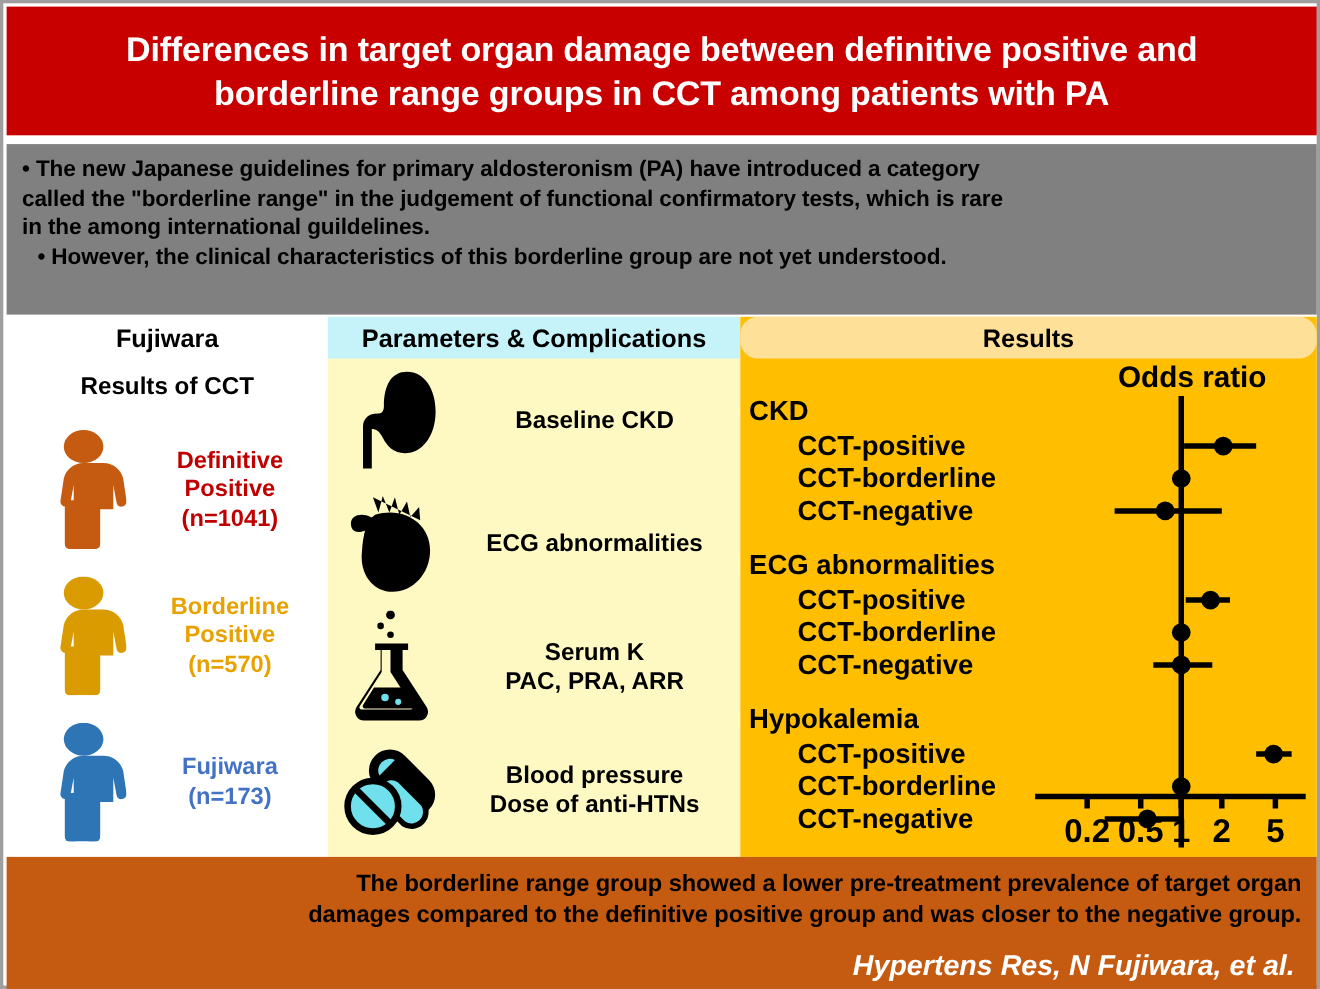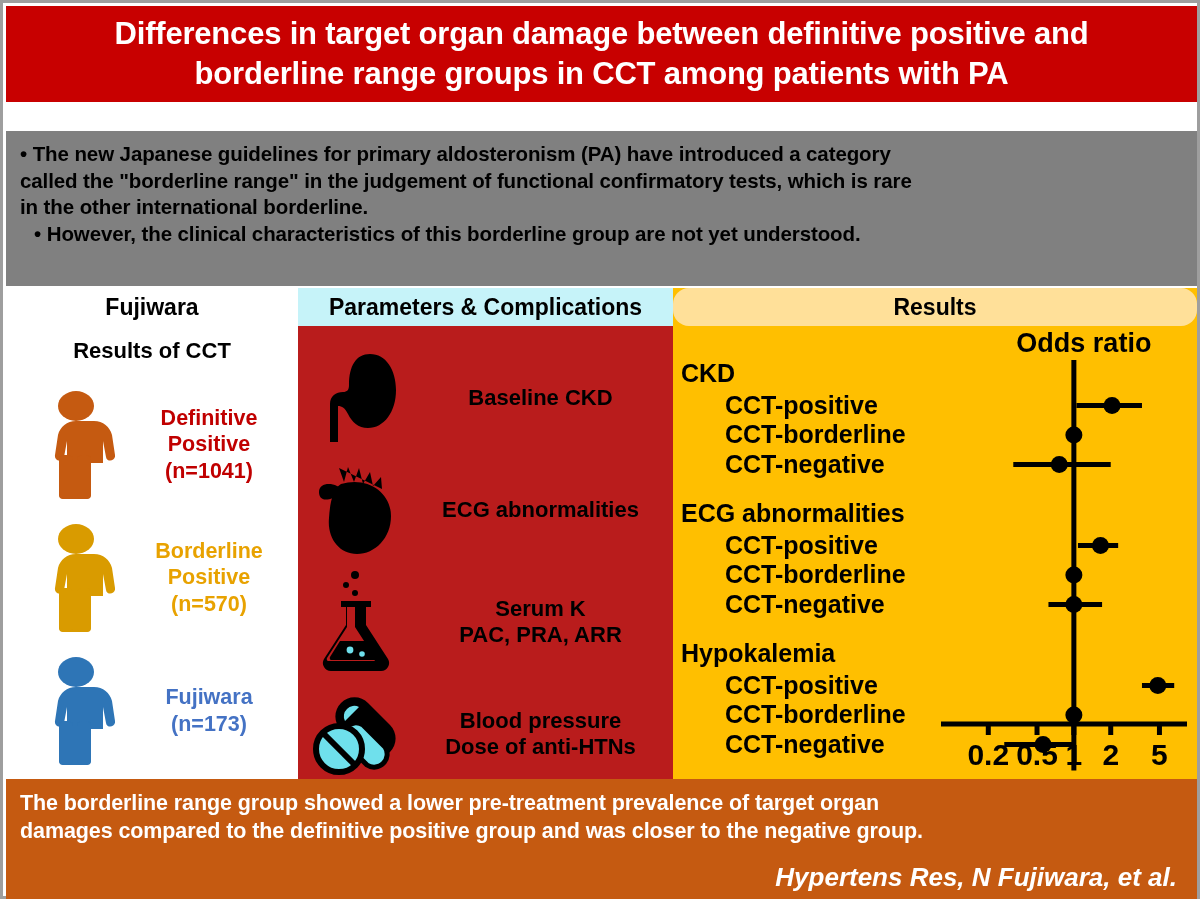--- a/index.html
+++ b/index.html
@@ -13,21 +13,21 @@
   #poster {
     position: relative;
     width: 1200px; height: 899px;
     background: #ffffff;
     border: 3px solid #9e9e9e;
   }
 
   
   .title-band {
     position: absolute;
-    left: 3px; top: 3px; width: 1191px; height: 96px;
+    left: 3px; top: 3px; width: 1191px; height: 117px;
     background: #C80000;
     display: flex; align-items: center; justify-content: center;
     padding: 0 8px;
   }
   .title-text {
     color: #ffffff;
     font-size: 31px;
     font-weight: bold;
     line-height: 1.28;
     text-align: center;
@@ -51,21 +51,21 @@
   .gray-line.indent { text-indent: 14px; }
 
   
   .cols {
     position: absolute;
     left: 3px; top: 285px; width: 1191px; height: 491px;
   }
   .col { position: absolute; top: 0; height: 491px; }
 
   .col-patients { left: 0; width: 292px; background: #ffffff; }
-  .col-params   { left: 292px; width: 375px; background: #b91c1c; }
+  .col-params   { left: 292px; width: 375px; background: #fef9c3; }
   .col-results  { left: 667px; width: 524px; background: #FFBF00; }
 
   .col-head {
     height: 38px;
     display: flex; align-items: center; justify-content: center;
     font-size: 23px; font-weight: bold; color: #000000;
   }
   .col-patients .col-head { background: #ffffff; }
   .col-params   .col-head { background: #C6F3F9; }
   .col-results  .col-head { background: #FFE099; border-radius: 16px; }
@@ -82,21 +82,21 @@
   }
   .figure-wrap { width: 96px; flex: 0 0 96px; display:flex; justify-content:center; }
   .figure-wrap svg { display: block; }
   .patient-label {
     margin-left: 10px;
     font-size: 21.5px; font-weight: bold;
     line-height: 1.22; text-align: center; width: 150px;
   }
 
   
-  .param-rows { padding-top: 16px; }
+  .param-rows { padding-top: 0; }
   .param-row {
     display: flex; align-items: center;
     height: 112px;
   }
   .param-icon {
     width: 118px; flex: 0 0 118px;
     display: flex; align-items: center; justify-content: center;
   }
   .param-icon svg { display: block; }
   .param-text {
@@ -110,22 +110,22 @@
   .forest svg { display: block; }
 
   
   .concl-band {
     position: absolute;
     left: 3px; top: 776px; width: 1191px; height: 120px;
     background: #C55A11;
     padding: 10px 14px 6px 14px;
   }
   .concl-line {
-    color: #ffffff; font-size: 21.5px; font-weight: bold;
-    line-height: 1.32; letter-spacing: -0.1px;
+    color: #000000; font-size: 21.5px; font-weight: bold;
+    line-height: 1.32; letter-spacing: -0.1px; text-align: right;
   }
   .citation {
     color: #ffffff; font-size: 26px; font-weight: bold; font-style: italic;
     text-align: right; margin-top: 16px; padding-right: 6px;
   }
 </style>
 </head>
 <body>
 
 <div id="poster">
@@ -133,21 +133,21 @@
   <div class="title-band">
     <div>
       <div class="title-text">Differences in target organ damage between definitive positive and</div>
       <div class="title-text">borderline range groups in CCT among patients with PA</div>
     </div>
   </div>
 
   <div class="gray-band">
     <div class="gray-line">• The new Japanese guidelines for primary aldosteronism (PA) have introduced a category</div>
     <div class="gray-line">called the "borderline range" in the judgement of functional confirmatory tests, which is rare</div>
-    <div class="gray-line">in the other international borderline.</div>
+    <div class="gray-line">in the among international guildelines.</div>
     <div class="gray-line indent">• However, the clinical characteristics of this borderline group are not yet understood.</div>
   </div>
 
   <div class="cols">
 
     <div class="col col-patients">
       <div class="col-head">Fujiwara</div>
       <div class="subhead">Results of CCT</div>
       <div class="patient-rows">
 

